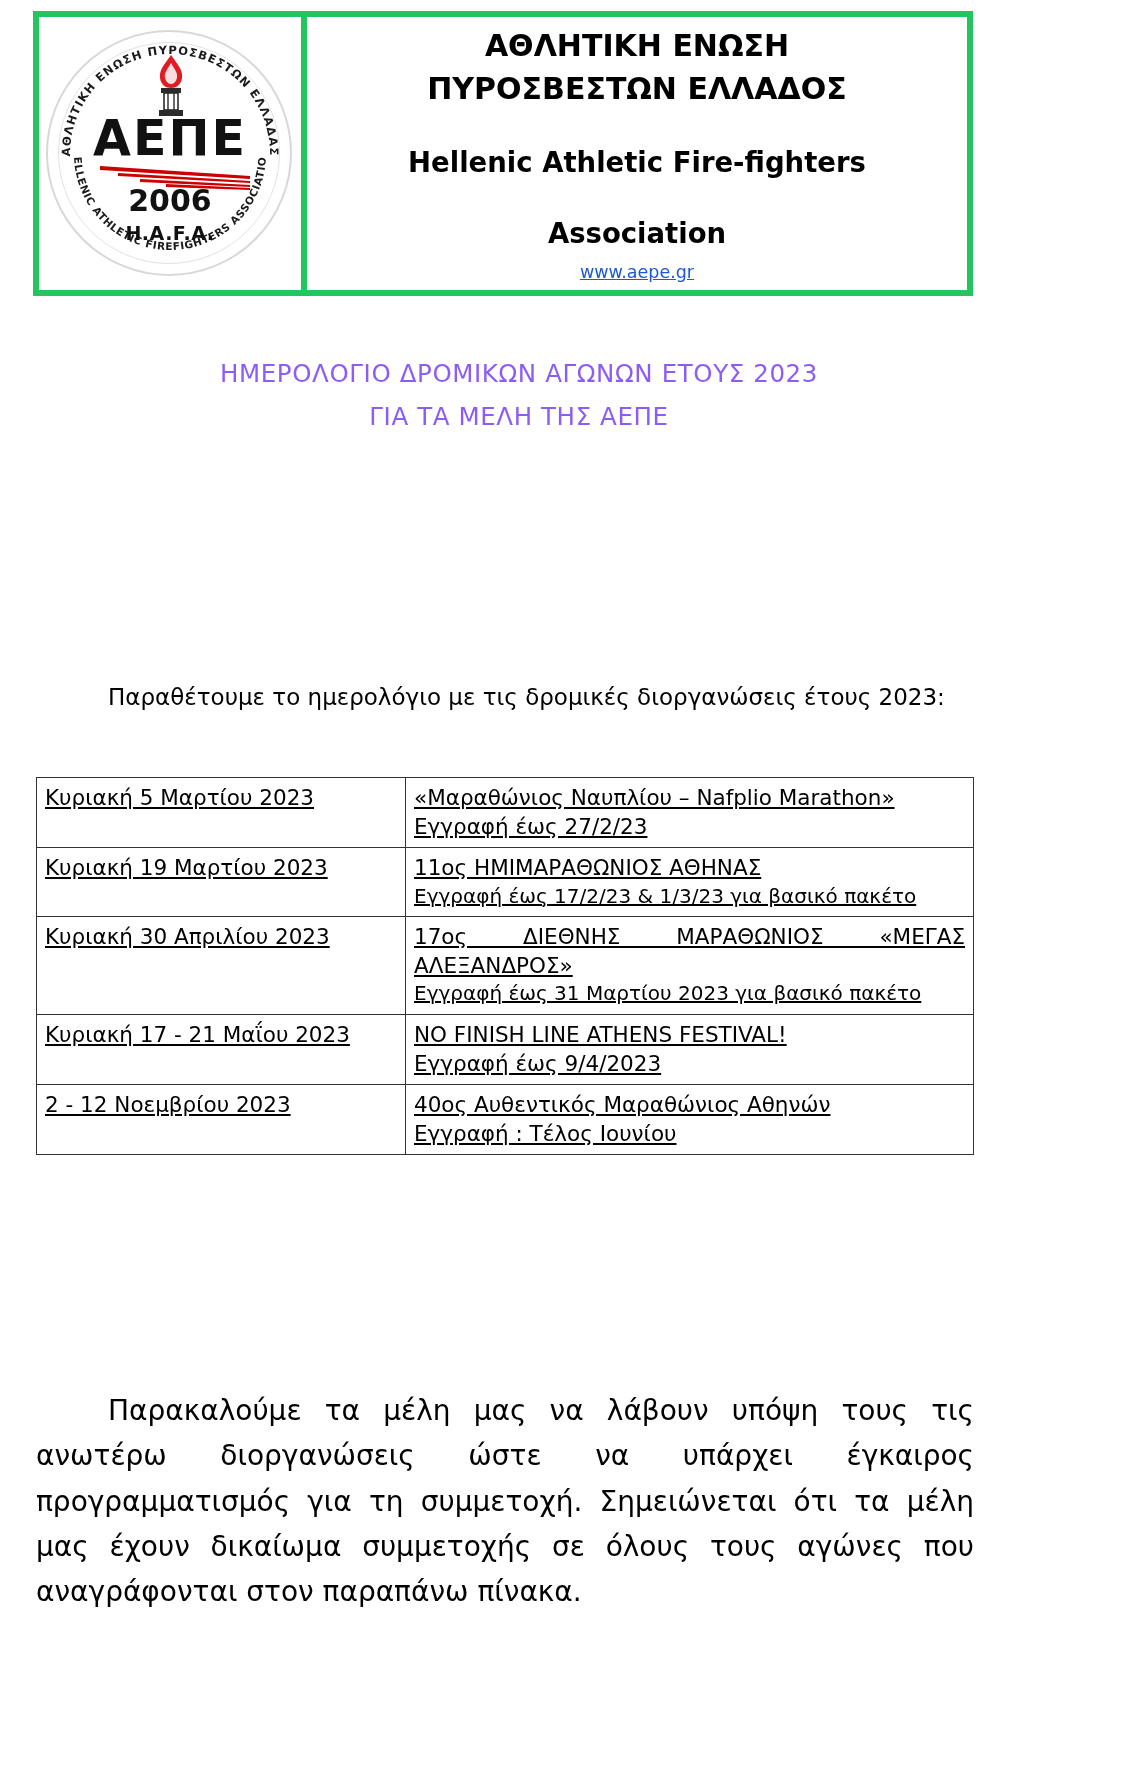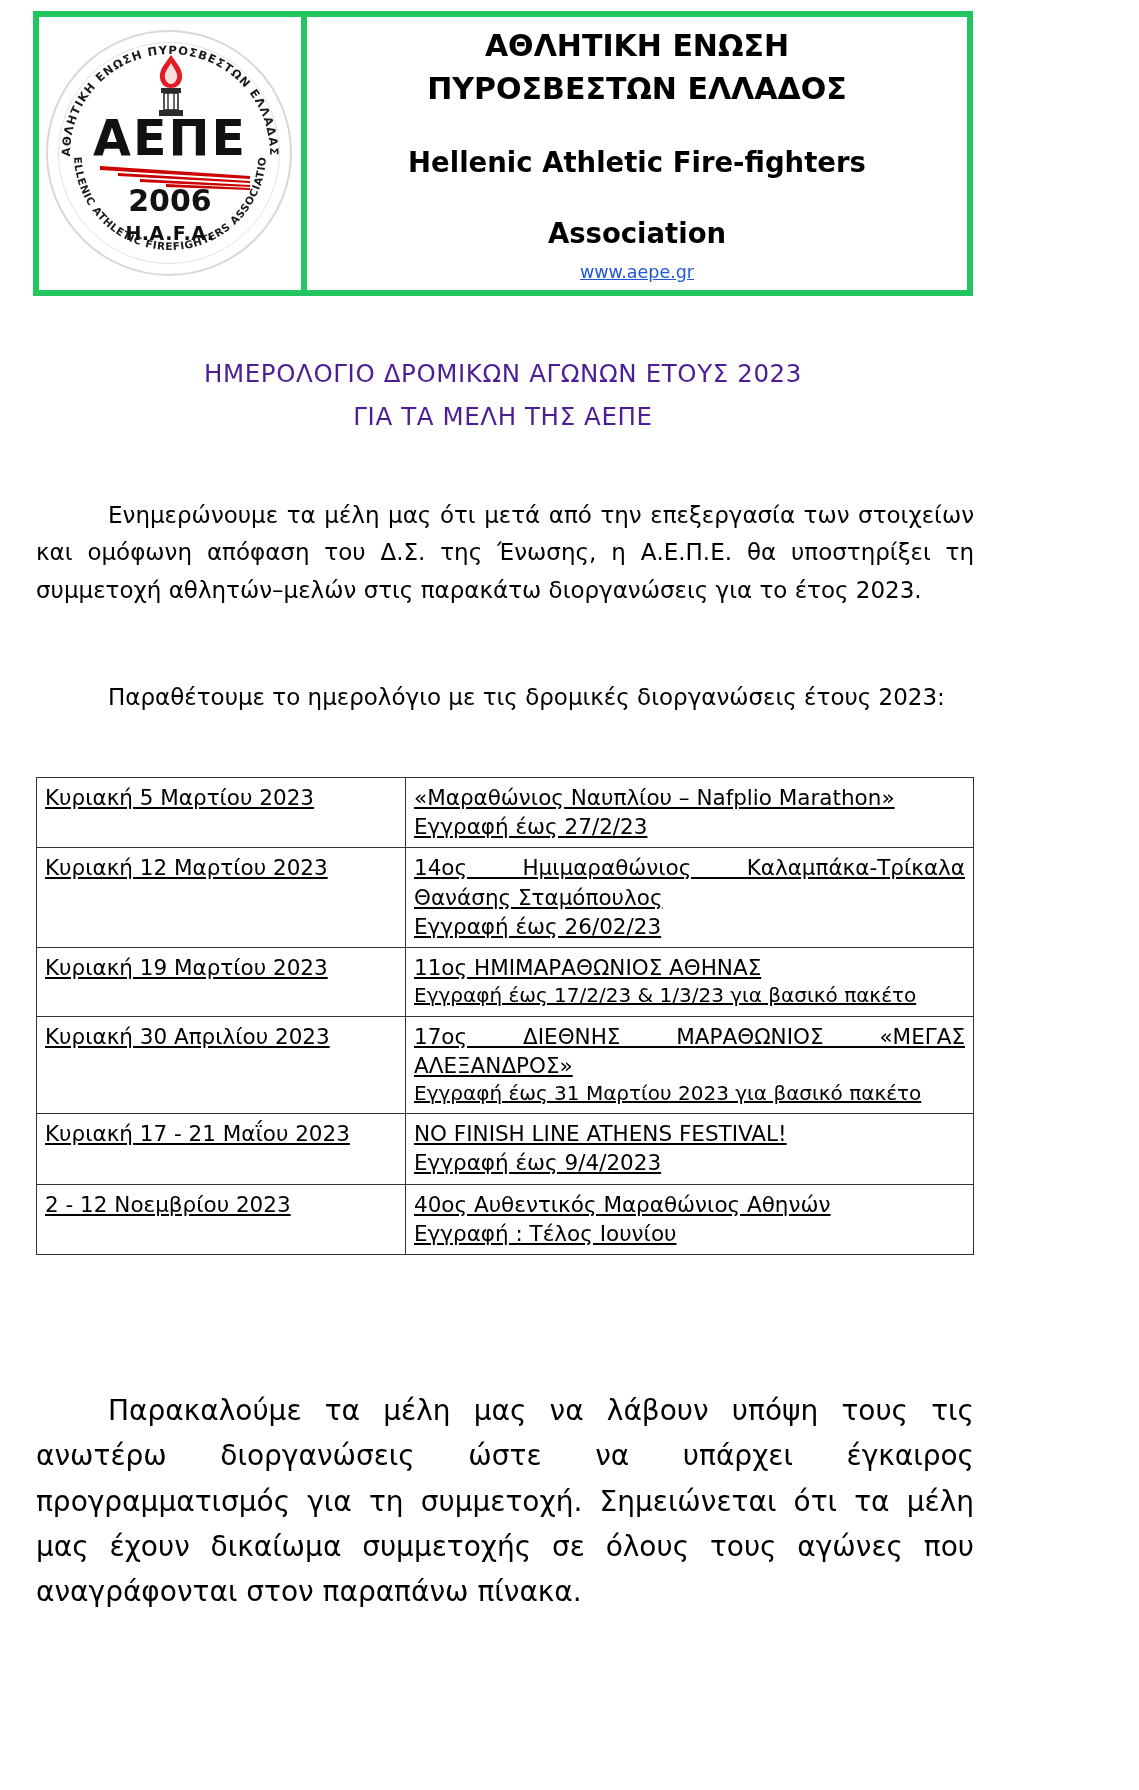--- a/index.html
+++ b/index.html
@@ -157,29 +157,29 @@
     font-family: "DejaVu Sans", sans-serif;
     font-size: 17.5px;
     color: #2157d6;
     text-decoration: underline;
     font-weight: normal;
   }
 
   
   .doc-title {
     position: absolute;
-    left: 33px;
+    left: 49px;
     top: 353px;
     width: 940px;
     text-align: center;
     font-family: "DejaVu Sans", sans-serif;
     font-size: 24.5px;
     letter-spacing: 0.6px;
     line-height: 1.75;
-    color: #4c1d95;
+    color: #8b5cf6;
   }
   .doc-title .l1 { display: block; }
   .doc-title .l2 { display: block; }
 
   
   .para {
     position: absolute;
     left: 36px;
     width: 938px;
     font-family: "DejaVu Sans", sans-serif;
@@ -299,41 +299,33 @@
       </td>
     </tr>
   </tbody>
     </table>
 
   <div class="doc-title">
     <span class="l1">ΗΜΕΡΟΛΟΓΙΟ ΔΡΟΜΙΚΩΝ ΑΓΩΝΩΝ ΕΤΟΥΣ 2023</span>
     <span class="l2">ΓΙΑ ΤΑ ΜΕΛΗ ΤΗΣ ΑΕΠΕ</span>
   </div>
 
-  <div class="para" id="para-intro"><span class="indent"></span><span>Ενημερώνουμε τα μέλη μας ότι μετά από την επεξεργασία των στοιχείων και ομόφωνη απόφαση του Δ.Σ. της Ένωσης, η Α.Ε.Π.Ε. θα υποστηρίξει τη συμμετοχή αθλητών–μελών στις παρακάτω διοργανώσεις για το έτος 2023.</span></div>
 
   <div class="para" id="para-list"><span class="indent"></span><span>Παραθέτουμε το ημερολόγιο με τις δρομικές διοργανώσεις έτους 2023:</span></div>
 
   <table class="events-table">
     <tbody id="events-body">
         <tr>
           <td class="date-col">Κυριακή 5 Μαρτίου 2023</td>
           <td class="info-col">
             <span class="ev-title">«Μαραθώνιος Ναυπλίου – Nafplio Marathon»</span>
             <span class="ev-reg">Εγγραφή έως 27/2/23</span>
           </td>
         </tr>
         <tr>
-          <td class="date-col">Κυριακή 12 Μαρτίου 2023</td>
-          <td class="info-col">
-            <span class="ev-title">14ος Ημιμαραθώνιος Καλαμπάκα-Τρίκαλα Θανάσης Σταμόπουλος</span>
-            <span class="ev-reg">Εγγραφή έως 26/02/23</span>
-          </td>
-        </tr>
-        <tr>
           <td class="date-col">Κυριακή 19 Μαρτίου 2023</td>
           <td class="info-col">
             <span class="ev-title">11ος ΗΜΙΜΑΡΑΘΩΝΙΟΣ ΑΘΗΝΑΣ</span>
             <span class="ev-reg small">Εγγραφή έως 17/2/23 &amp; 1/3/23 για βασικό πακέτο</span>
           </td>
         </tr>
         <tr>
           <td class="date-col">Κυριακή 30 Απριλίου 2023</td>
           <td class="info-col">
             <span class="ev-title">17ος ΔΙΕΘΝΗΣ ΜΑΡΑΘΩΝΙΟΣ «ΜΕΓΑΣ ΑΛΕΞΑΝΔΡΟΣ»</span>

